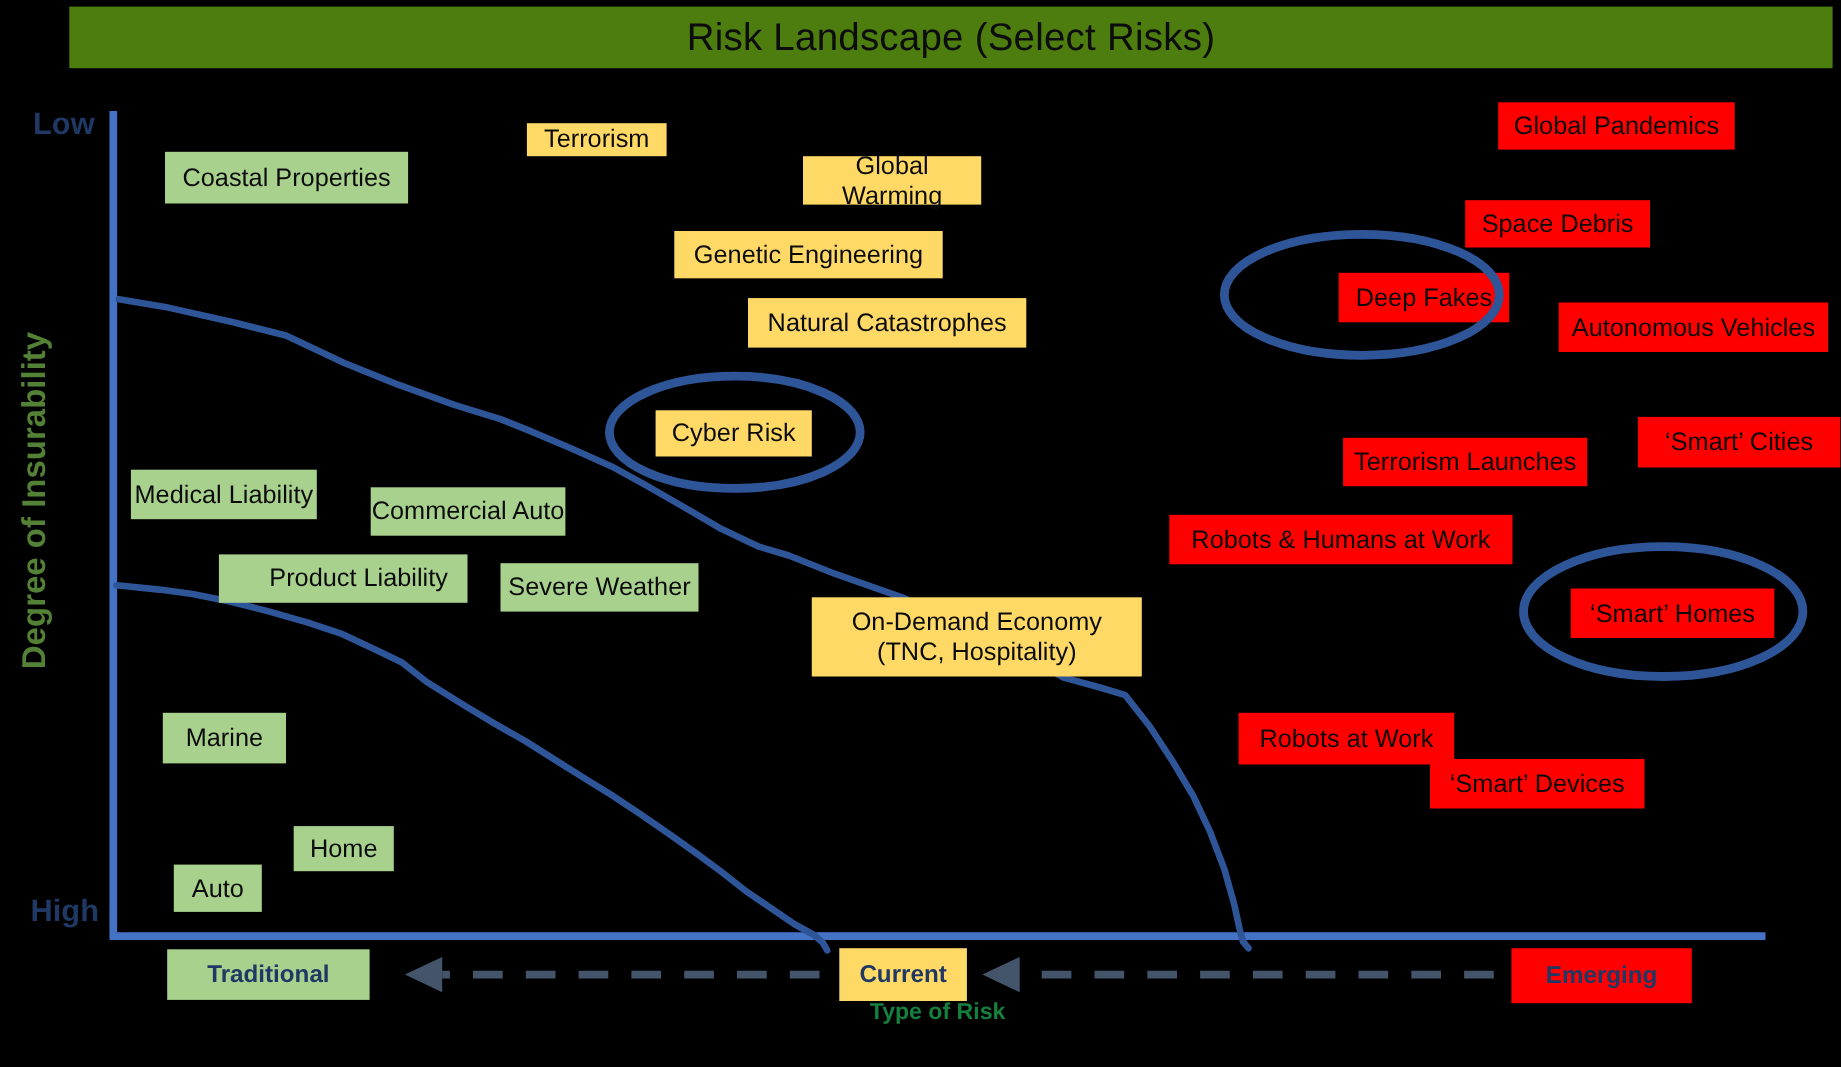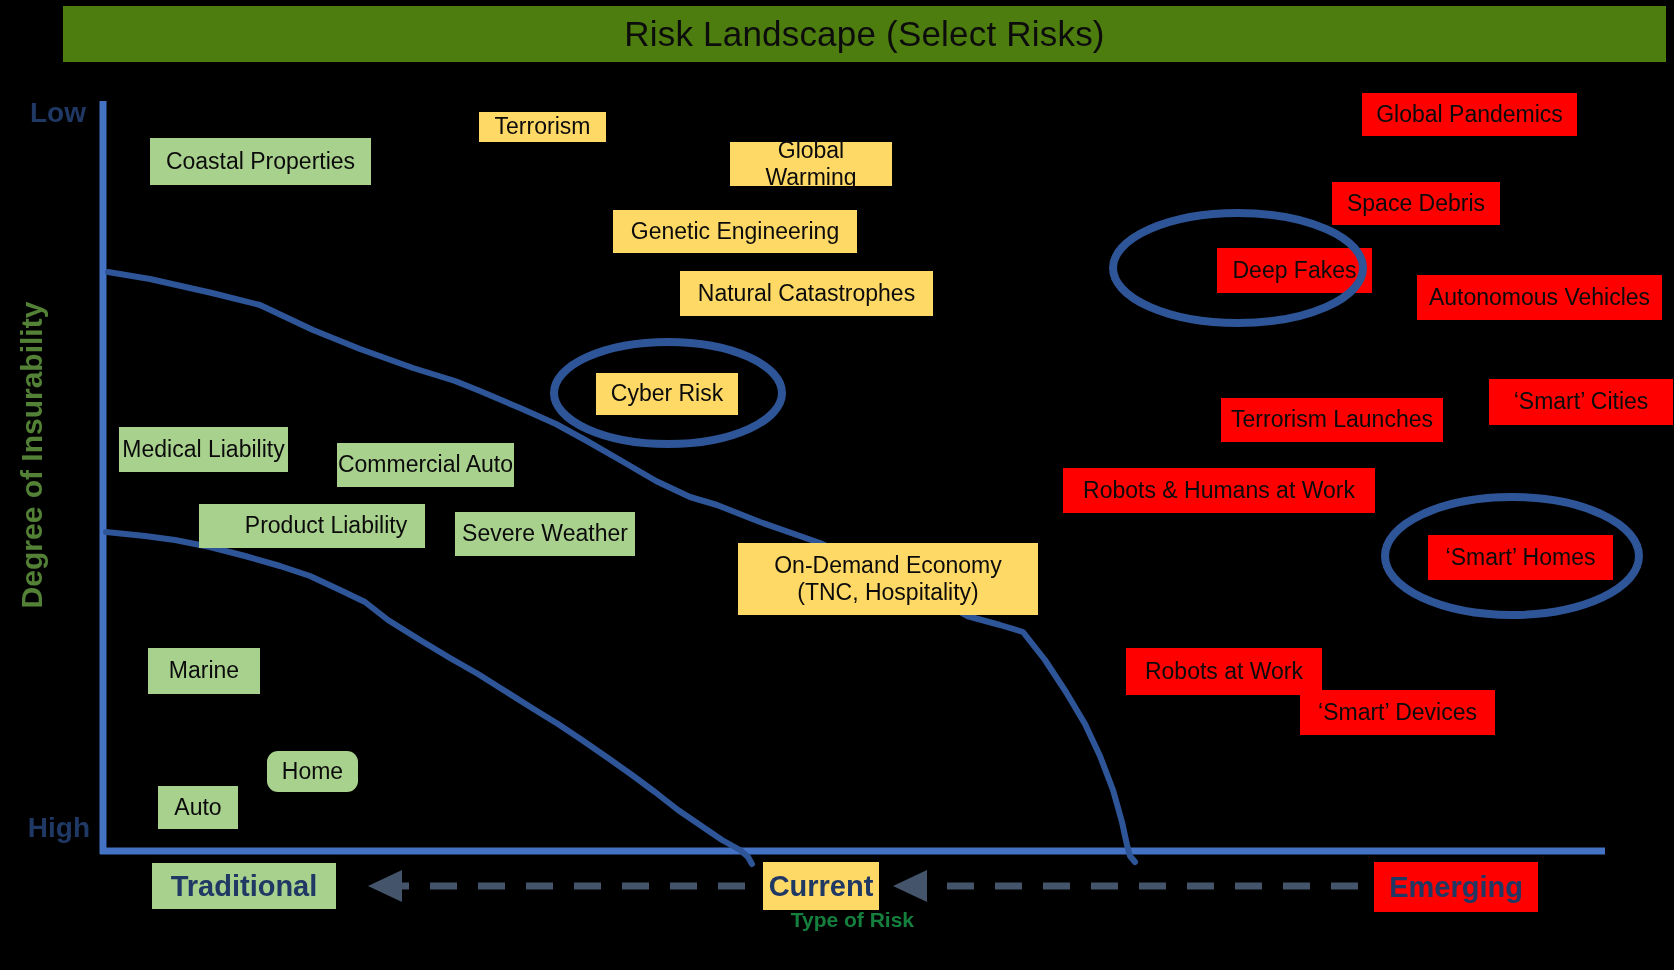--- a/index.html
+++ b/index.html
@@ -30,21 +30,21 @@
   #y-axis-title{
     position:absolute;left:32px;top:455px;transform:translate(-50%,-50%) rotate(-90deg);
     white-space:nowrap;font-size:30px;font-weight:700;color:#538135;
   }
   #x-axis-title{
     position:absolute;left:732px;top:908px;width:182px;text-align:right;
     font-size:21px;font-weight:700;color:#15803d;
   }
   .x-cat{
     position:absolute;display:flex;align-items:center;justify-content:center;
-    font-weight:700;font-size:29px;color:#1f3864;
+    font-weight:700;font-size:22px;color:#1f3864;
   }
 </style>
 </head>
 <body>
 
 <div id="stage">
 
   <div id="title-bar">
     <span>Risk Landscape (Select Risks)</span>
   </div>
@@ -56,21 +56,21 @@
       <path d="M 108 272 L 150 279 L 212 293 L 260 305 L 313 330 L 360 349 L 413 368 L 455 381 L 480 391 L 520 408 L 556 424 L 587 441 L 620 460 L 656 481 L 690 497 L 717 505 L 760 522 L 820 543 L 870 566 L 915 587 L 967 616 L 1000 625 L 1023 632 L 1045 660 L 1066 692 L 1085 724 L 1100 756 L 1113 790 L 1122 822 L 1127 845 L 1130 856 L 1135 862" fill="none" stroke="#2e5597" stroke-width="6" stroke-linejoin="round" stroke-linecap="round"></path>
     </svg>
 
   <div id="boxes">
       <div class="risk-box cat-traditional" style="left: 150px; top: 138px; width: 221px; height: 47px;">Coastal Properties</div>
       <div class="risk-box cat-traditional" style="left: 119px; top: 427px; width: 169px; height: 45px;">Medical Liability</div>
       <div class="risk-box cat-traditional" style="left: 337px; top: 443px; width: 177px; height: 44px;">Commercial Auto</div>
       <div class="risk-box cat-traditional" style="left: 199px; top: 504px; width: 198px; height: 44px; padding-left: 28px;">Product Liability</div>
       <div class="risk-box cat-traditional" style="left: 455px; top: 512px; width: 180px; height: 44px;">Severe Weather</div>
       <div class="risk-box cat-traditional" style="left: 148px; top: 648px; width: 112px; height: 46px;">Marine</div>
-      <div class="risk-box cat-traditional" style="left: 267px; top: 751px; width: 91px; height: 41px; border-radius: 11px;">Home</div>
+      <div class="risk-box cat-traditional" style="left: 267px; top: 751px; width: 91px; height: 41px;">Home</div>
       <div class="risk-box cat-traditional" style="left: 158px; top: 786px; width: 80px; height: 43px;">Auto</div>
       <div class="risk-box cat-current" style="left: 479px; top: 112px; width: 127px; height: 30px;">Terrorism</div>
       <div class="risk-box cat-current" style="left: 730px; top: 142px; width: 162px; height: 44px;">Global Warming</div>
       <div class="risk-box cat-current" style="left: 613px; top: 210px; width: 244px; height: 43px;">Genetic Engineering</div>
       <div class="risk-box cat-current" style="left: 680px; top: 271px; width: 253px; height: 45px;">Natural Catastrophes</div>
       <div class="risk-box cat-current" style="left: 596px; top: 373px; width: 142px; height: 42px;">Cyber Risk</div>
       <div class="risk-box cat-current" style="left: 738px; top: 543px; width: 300px; height: 72px;">On-Demand Economy
 (TNC, Hospitality)</div>
       <div class="risk-box cat-emerging" style="left: 1362px; top: 93px; width: 215px; height: 43px;">Global Pandemics</div>
       <div class="risk-box cat-emerging" style="left: 1332px; top: 182px; width: 168px; height: 43px;">Space Debris</div>

